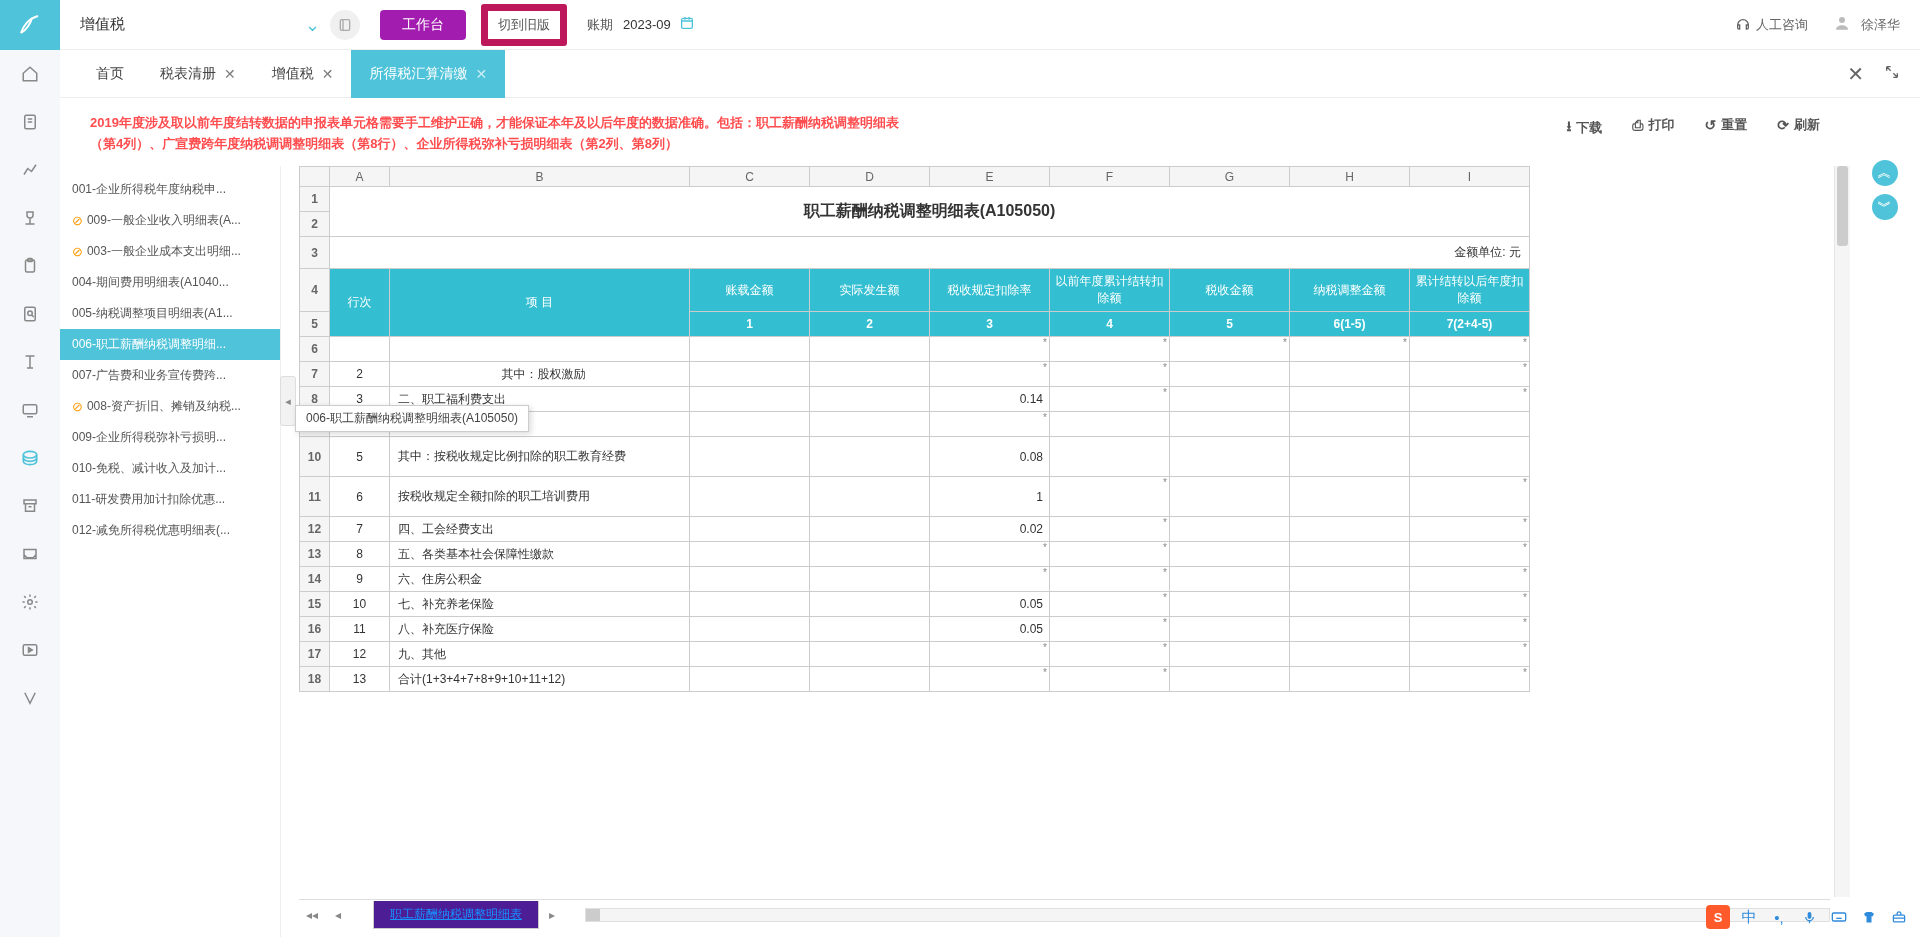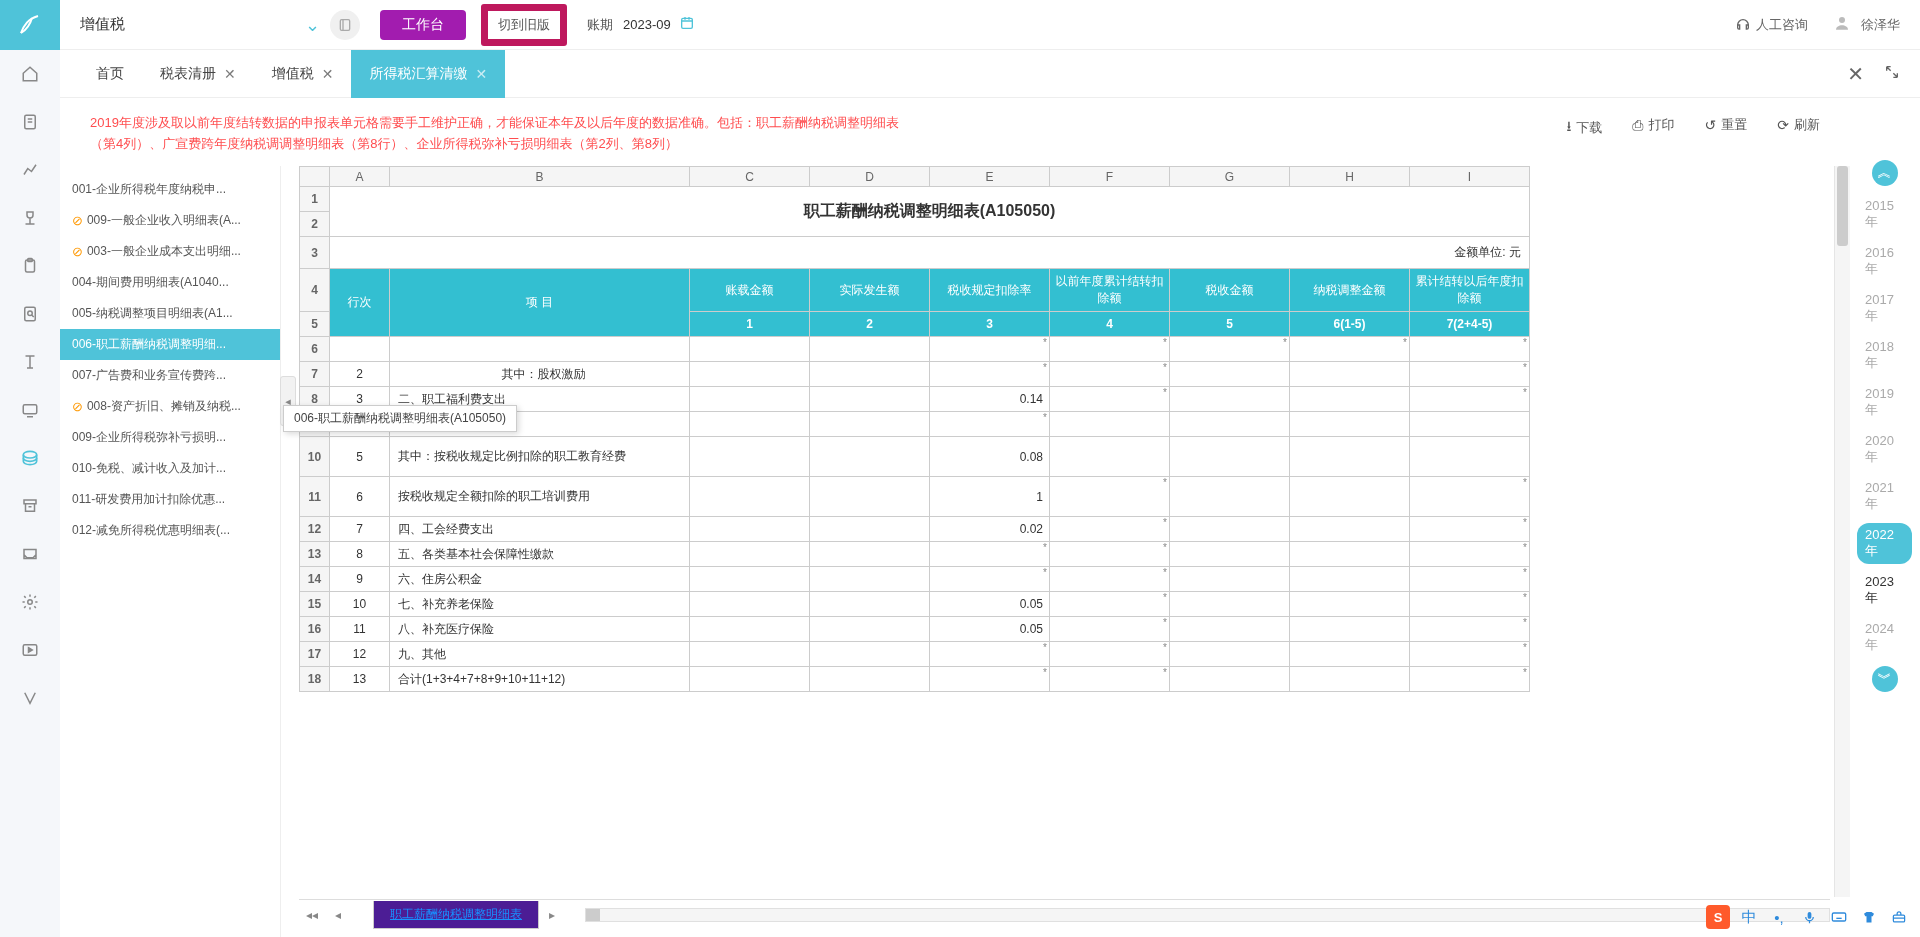--- a/index.html
+++ b/index.html
@@ -28,21 +28,21 @@
 
 .tabs-bar { position:absolute; left:60px; top:50px; right:0; height:48px; background:#fff; border-bottom:1px solid #eee; display:flex; align-items:center; padding-left:18px; }
 .tab { padding:0 18px; height:48px; display:flex; align-items:center; font-size:14px; color:#444; cursor:pointer; position:relative;text-align:right; }
 .tab.active { background:#4FC3D9; color:#fff; }
 .tab .close { margin-left:8px; font-size:14px; opacity:.7; }
 .tabs-bar .tab-end-close { margin-left:auto; margin-right:20px; font-size:20px; color:#666; cursor:pointer; }
 .tabs-bar .expand { margin-right:20px; font-size:16px; color:#666; cursor:pointer; }
 
 
 .content { position:absolute; left:60px; top:98px; right:70px; bottom:0; display:flex; flex-direction:column; }
-.warning-row { padding:15px 30px 10px 30px; display:flex; }
+.warning-row { padding:15px 30px 10px 30px; display:flex;font-weight:bold; }
 .warning { color:#ff4d4f; font-size:13px; line-height:1.6; flex:1; max-width:820px; }
 .toolbar { margin-left:auto; display:flex; gap:30px; align-items:flex-start; padding-top:3px; }
 .tool { color:#555; font-size:13px; cursor:pointer; display:flex; align-items:center; }
 .tool .ti { margin-right:5px; font-size:14px; }
 
 .main-row { position:absolute; left:0; top:68px; right:0; bottom:0; display:flex; }
 
 
 .form-list { width:220px; padding:8px 0 0 0; background:#fff; overflow:auto; }
 .form-item { padding:7px 12px; font-size:12px; color:#555; cursor:pointer; white-space:nowrap; overflow:hidden; text-overflow:ellipsis; display:flex; align-items:center; }
@@ -63,21 +63,21 @@
 .unit-cell { text-align:right; padding-right:8px; height:32px; background:#fff; }
 .hdr { background:#33bfd1; color:#fff; text-align:center; font-size:12px; padding:4px 3px; }
 .hdr2 { background:#33bfd1; color:#fff; text-align:center; font-weight:bold; height:24px; }
 .seq { text-align:center; width:60px; }
 .proj { padding-left:8px; width:300px; height:25px; }
 .proj.center { text-align:center; }
 .val { text-align:right; padding-right:6px; width:120px; position:relative; }
 .val .star { position:absolute; right:2px; top:0; color:#888; font-size:10px; }
 
 
-.tooltip { position:absolute; left:283px; top:405px; background:#fff; border:1px solid #ccc; padding:4px 10px; font-size:12px; color:#444; box-shadow:2px 2px 6px rgba(0,0,0,.15); z-index:10; }
+.tooltip { position:absolute; left:295px; top:405px; background:#fff; border:1px solid #ccc; padding:4px 10px; font-size:12px; color:#444; box-shadow:2px 2px 6px rgba(0,0,0,.15); z-index:10; }
 
 
 .sheet-tabs { position:absolute; left:18px; right:20px; bottom:8px; height:30px; display:flex; align-items:center; border-top:1px solid #ddd; }
 .sheet-tabs .nav { width:26px; height:26px; display:flex; align-items:center; justify-content:center; color:#888; cursor:pointer; font-size:12px; }
 .sheet-tab { padding:0 16px; height:28px; border:1px solid #ccc; border-top:none; display:flex; align-items:center; font-size:12px; color:#1890ff; margin-left:22px; cursor:pointer; background:#4c1d95;text-decoration:underline; }
 .sheet-tabs .hsb { flex:1; margin-left:20px; height:14px; background:#f5f5f5; border:1px solid #e0e0e0; position:relative; }
 .sheet-tabs .hsb .thumb { position:absolute; left:0; top:0; bottom:0; width:14px; background:#ccc; }
 
 
 .year-rail { position:absolute; right:8px; top:160px; width:55px; display:flex; flex-direction:column; align-items:center; gap:8px; }
@@ -604,32 +604,20 @@
           </div>
       </div>
     </div>
   </div>
 </div>
 
 <div class="tooltip">006-职工薪酬纳税调整明细表(A105050)</div>
 
 <div class="year-rail">
   <div class="arrow">︽</div>
-  <div id="years" style="display: flex; flex-direction: column; gap: 6px; align-items: center;">
-      <div class="yr">2015年</div>
-      <div class="yr">2016年</div>
-      <div class="yr">2017年</div>
-      <div class="yr">2018年</div>
-      <div class="yr">2019年</div>
-      <div class="yr">2020年</div>
-      <div class="yr">2021年</div>
-      <div class="yr enabled active">2022年</div>
-      <div class="yr enabled">2023年</div>
-      <div class="yr">2024年</div>
-    </div>
   <div class="arrow">︾</div>
 </div>
 
 <div class="ime">
   <div class="box">S</div>
   <div class="ic">中</div>
   <div class="ic">•,</div>
   <div class="ic">
       <svg width="15" height="15" viewBox="0 0 24 24" fill="currentColor">
         <rect x="9" y="3" width="6" height="11" rx="3"></rect>

